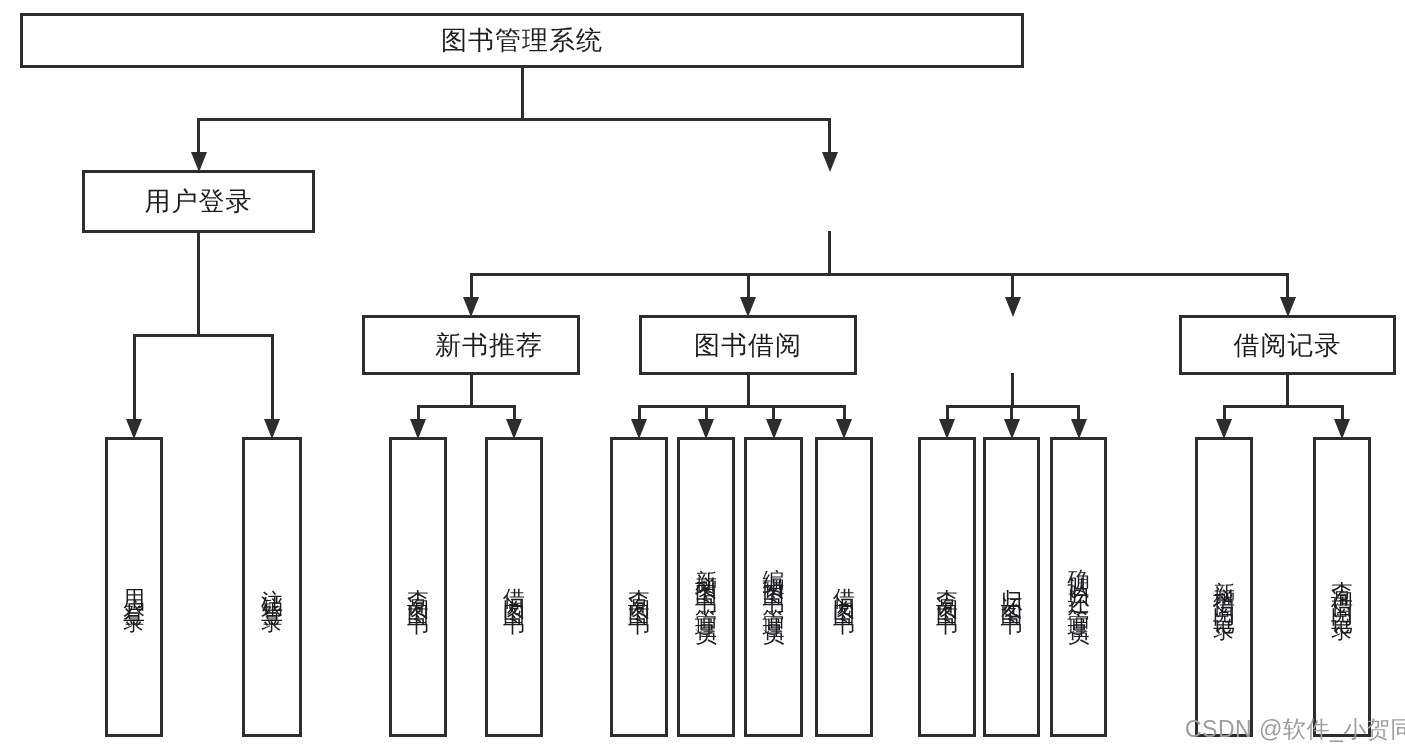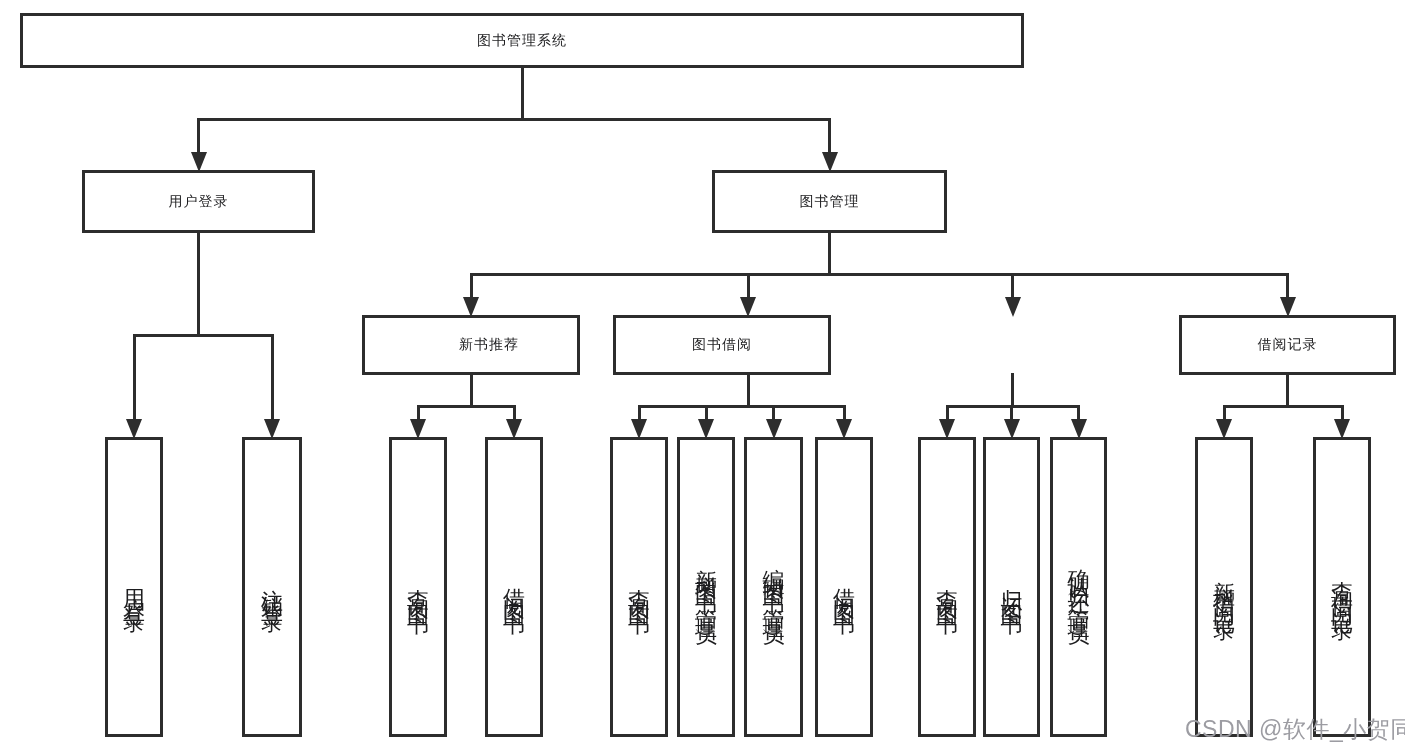--- a/index.html
+++ b/index.html
@@ -23,21 +23,21 @@
     position: absolute;
     background: #fff;
     border: 3px solid var(--border);
     box-sizing: border-box;
     display: flex;
     align-items: center;
     justify-content: center;
     z-index: 2;
   }
   .lbl-h {
-    font-size: 14px;
+    font-size: 26px;
     font-weight: 500;
     color: var(--text);
     letter-spacing: 1px;
     white-space: nowrap;
     text-align: center;
   }
   .lbl-v {
     writing-mode: vertical-rl;
     text-orientation: mixed;
     font-size: 22px;
@@ -127,27 +127,24 @@
     <div class="vline" style="left: 1222.5px; top: 406px; width: 3px; height: 15px;"></div>
     <div class="arrowhead" style="left: 1216px; top: 419px;"></div>
     <div class="vline" style="left: 1340.5px; top: 406px; width: 3px; height: 15px;"></div>
     <div class="arrowhead" style="left: 1334px; top: 419px;"></div>
     <div class="box" style="left: 20px; top: 13px; width: 1004px; height: 55px;">
       <span class="lbl-h">图书管理系统</span>
     </div>
     <div class="box" style="left: 82px; top: 170px; width: 233px; height: 63px;">
       <span class="lbl-h">用户登录</span>
     </div>
-    <div class="box" style="left: 712px; top: 170px; width: 235px; height: 63px;">
-      <span class="lbl-h">图书管理</span>
-    </div>
     <div class="box" style="left: 362px; top: 315px; width: 218px; height: 60px; padding-left: 36px;">
       <span class="lbl-h">新书推荐</span>
     </div>
-    <div class="box" style="left: 613px; top: 315px; width: 218px; height: 60px;">
+    <div class="box" style="left: 639px; top: 315px; width: 218px; height: 60px;">
       <span class="lbl-h">图书借阅</span>
     </div>
     <div class="box" style="left: 1179px; top: 315px; width: 217px; height: 60px;">
       <span class="lbl-h">借阅记录</span>
     </div>
     <div class="box" style="left: 105px; top: 437px; width: 58px; height: 300px;">
       <span class="lbl-v">用户登录</span>
     </div>
     <div class="box" style="left: 242px; top: 437px; width: 60px; height: 300px;">
       <span class="lbl-v">注销登录</span>

